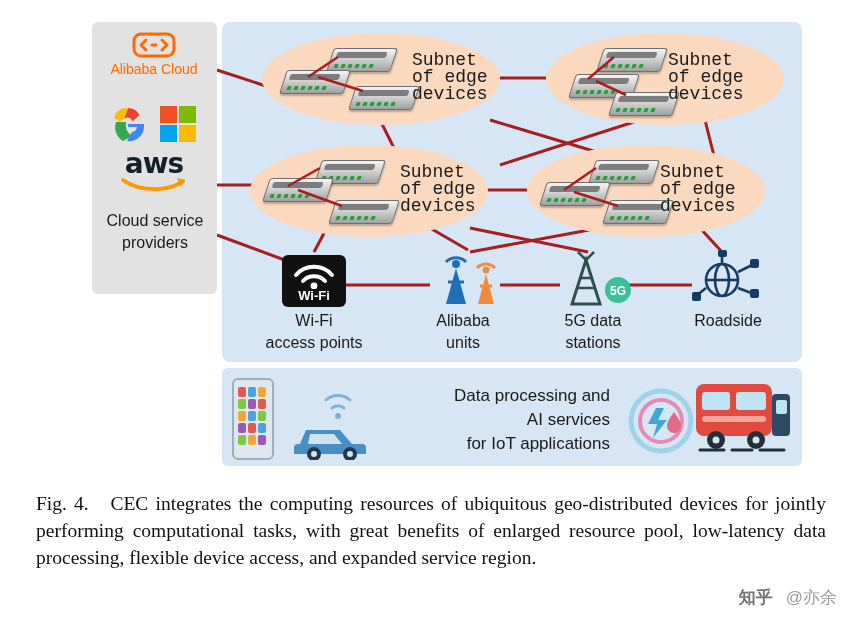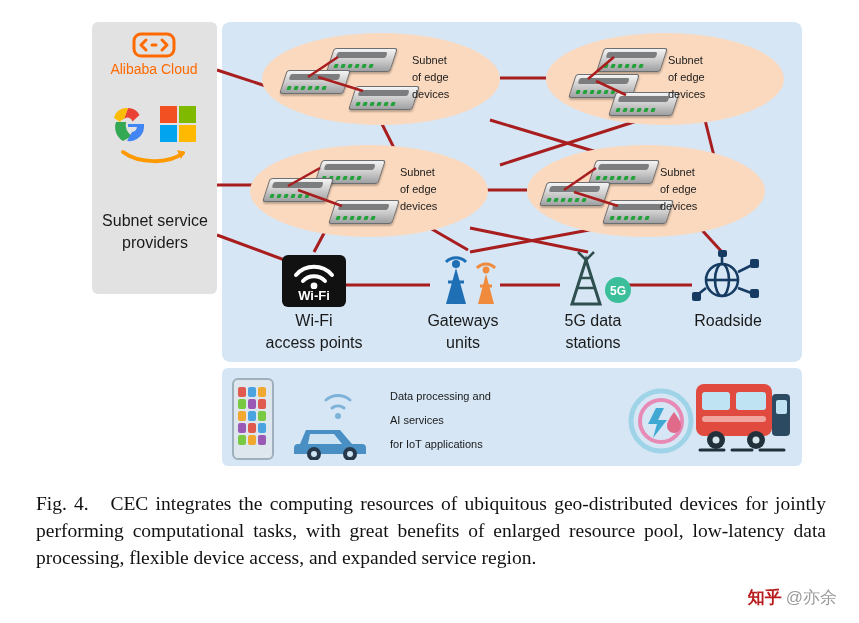--- a/index.html
+++ b/index.html
@@ -111,22 +111,22 @@
     border-radius: 8px;
   }
   
   .subnet {
     position: absolute;
     background: #fbd9be;
     border-radius: 50%;
   }
   .subnet-label {
     position: absolute;
-    font-family: Liberation Sans, sans-serif;
-    font-size: 11px;
+    font-family: Liberation Mono, monospace;
+    font-size: 18px;
     color: #1a1a1a;
     line-height: 17px;
     text-align: left;
     white-space: pre-line;
   }
   
   .router {
     position: absolute;
     width: 62px;
     height: 22px;
@@ -195,23 +195,23 @@
     width: 580px;
     height: 98px;
     background: #d6e6f5;
     border-radius: 6px;
   }
   .apps-text {
     position: absolute;
     left: 390px;
     top: 384px;
     width: 220px;
-    text-align: left;
+    text-align: right;
     font-family: "Liberation Sans", sans-serif;
-    font-size: 11px;
+    font-size: 17px;
     color: #1a1a1a;
     line-height: 24px;
     white-space: pre-line;
   }
   .phone {
     position: absolute;
     left: 232px;
     top: 378px;
     width: 38px;
     height: 78px;
@@ -246,22 +246,22 @@
     position: absolute;
     right: 22px;
     bottom: 14px;
     font-family: "Liberation Sans", sans-serif;
     font-size: 17px;
     color: #9a9a9a;
   }
   .wm-logo {
     display: inline-block;
     font-weight: bold;
-    color: #b91c1c;
-    margin-right: 4px;
+    color: #737373;
+    margin-right: 13px;
   }
 </style>
 </head>
 <body>
 
 <div id="figure">
 
   <div class="net-panel"></div>
 
   <div class="apps-band"></div>
@@ -313,27 +313,28 @@
     </svg>
     <div class="ms-grid">
       <i></i>
         <i></i>
         <i></i>
         <i></i>
     </div>
   </div>
 
   <div class="aws-logo">
+    <div class="aws-text">aws</div>
     <svg class="aws-smile" width="70" height="16" viewBox="0 0 70 16">
       <path d="M4 4 C20 16, 50 16, 64 5" fill="none" stroke="#ff9900" stroke-width="4" stroke-linecap="round"></path>
       <path d="M58 2 L66 4 L62 11 Z" fill="#ff9900"></path>
     </svg>
   </div>
 
-  <div class="cloud-caption">Subnet
+  <div class="cloud-caption">Cloud
 service
 providers</div>
 
   <div class="subnet" style="left:262px;top:33px;width:238px;height:92px;"></div>
   <div class="router" style="left:330px;top:48px;">
       <span class="top"></span>
       <span class="leds">
         <i></i>
         <i></i>
         <i></i>
@@ -526,21 +527,21 @@
       <circle cx="28" cy="12" r="4" fill="#1f6fb5"></circle>
       <path d="M18 10 a14 14 0 0 1 20 0" fill="none" stroke="#1f6fb5" stroke-width="3"></path>
     </g>
     <g>
       <path d="M58 22 L50 52 L66 52 Z" fill="#f08a3c"></path>
       <path d="M52 34 h12" stroke="#f08a3c" stroke-width="3"></path>
       <circle cx="58" cy="18" r="3.4" fill="#f08a3c"></circle>
       <path d="M49 16 a12 12 0 0 1 18 0" fill="none" stroke="#f08a3c" stroke-width="3"></path>
     </g>
   </svg>
-  <div class="infra-label" style="left:398px;top:310px;width:130px;">Gateways
+  <div class="infra-label" style="left:398px;top:310px;width:130px;">Alibaba
 units</div>
 
   <svg width="86" height="56" style="position:absolute;left:556px;top:250px;">
     <path d="M30 10 L16 54 L44 54 Z" fill="none" stroke="#2f4f4f" stroke-width="3"></path>
     <path d="M20 38 h20 M23 28 h14" stroke="#2f4f4f" stroke-width="2.5"></path>
     <path d="M30 10 L22 2 M30 10 L38 2" stroke="#2f4f4f" stroke-width="2.5"></path>
     <circle cx="62" cy="40" r="13" fill="#3bbf9a"></circle>
     <text x="62" y="45" font-family="Liberation Sans, sans-serif" font-size="12" font-weight="bold" fill="#ffffff" text-anchor="middle">5G</text>
   </svg>
   <div class="infra-label" style="left:528px;top:310px;width:130px;">5G data

